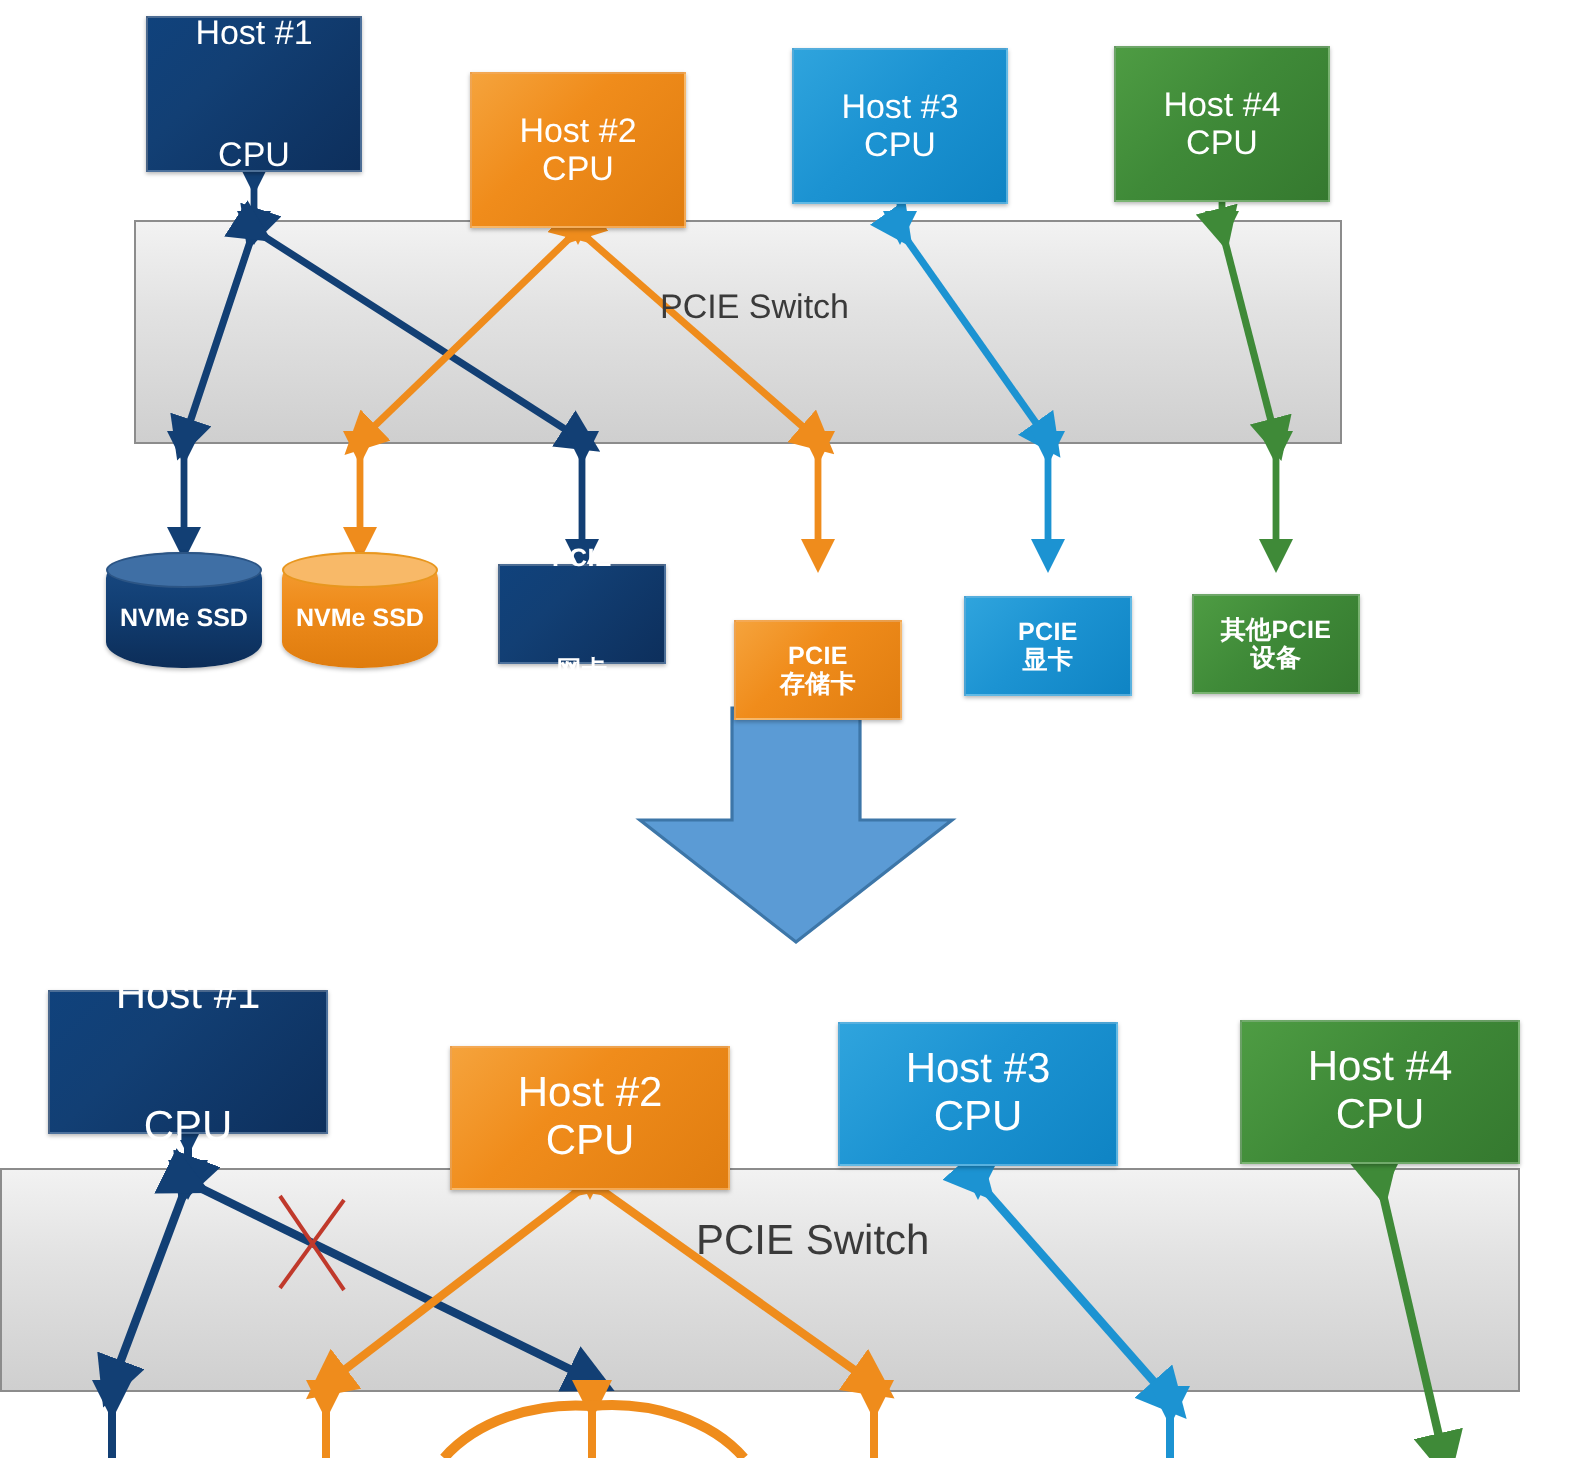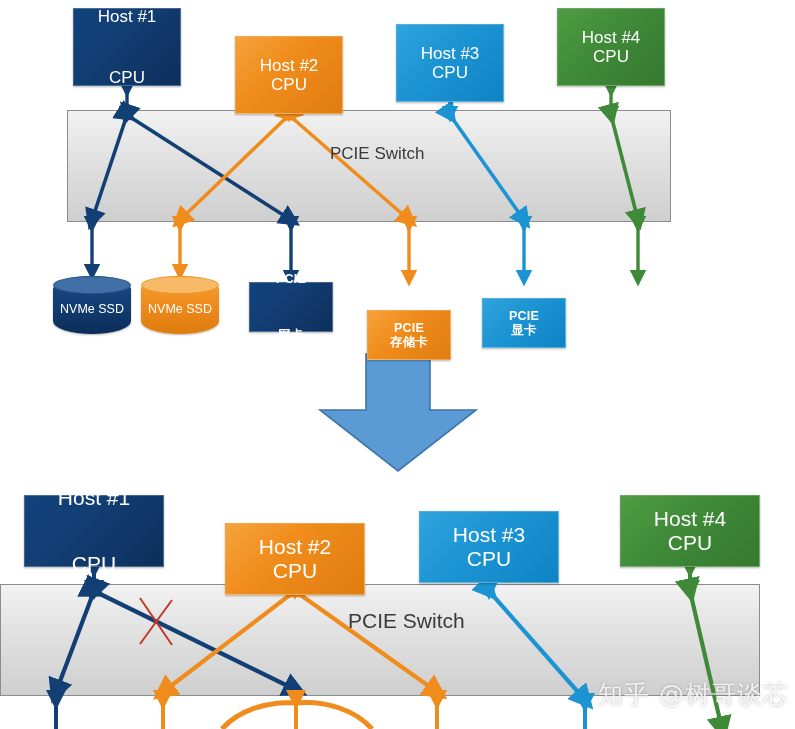--- a/index.html
+++ b/index.html
@@ -36,21 +36,21 @@
     border: 1px solid rgba(255,255,255,0.25);
     box-shadow: 0 1px 2px rgba(0,0,0,0.28);
     z-index: 6;
   }
   .node .l1, .node .l2 { display: block; white-space: nowrap; }
 
   
   .c-navy   { background: linear-gradient(135deg,#10427c 0%,#123f74 35%,#0d2f5c 100%); gap: 42px; }
   .c-orange { background: linear-gradient(135deg,#f5a33c 0%,#f08c1b 40%,#e07d10 100%); margin-top: 28px; }
   .c-blue   { background: linear-gradient(135deg,#2fa4dd 0%,#1c93d2 45%,#0f84c4 100%); margin-top: 16px; }
-  .c-green  { background: linear-gradient(135deg,#4e9c43 0%,#3f8a38 45%,#35792f 100%); }
+  .c-green  { background: linear-gradient(135deg,#4e9c43 0%,#3f8a38 45%,#35792f 100%); margin-top: 15px; }
 
   
   .host-top {
     width: 108px;
     height: 78px;
     top: 8px;
     font-size: 17px;
   }
   
   .host-bot {
@@ -72,21 +72,21 @@
 
   
   .cyl {
     position: absolute;
     width: 78px;
     height: 58px;
     top: 276px;
     z-index: 6;
     color: #fff;
     font-size: 12.5px;
-    font-weight: normal;
+    font-weight: bold;
     text-align: center;
     display: flex;
     flex-direction: column;
     align-items: center;
     justify-content: center;
     border-radius: 38px / 13px;
     box-shadow: 0 1px 2px rgba(0,0,0,0.28);
   }
   .cyl .cap {
     position: absolute;
@@ -262,20 +262,24 @@
     <span class="l2">网卡</span>
   </div>
   <div class="node dev c-orange" style="left:367px;">
     <span class="l1">PCIE</span>
     <span class="l2">存储卡</span>
   </div>
   <div class="node dev c-blue" style="left:482px;">
     <span class="l1">PCIE</span>
     <span class="l2">显卡</span>
   </div>
+  <div class="node dev c-green" style="left:596px;">
+    <span class="l1">其他PCIE</span>
+    <span class="l2">设备</span>
+  </div>
 
   <svg class="bigarrow" viewBox="0 0 164 122">
     <path d="M50,2 L114,2 L114,58 L160,58 L82,119 L4,58 L50,58 Z" fill="#5b9bd5" stroke="#3d76a8" stroke-width="1.6"></path>
   </svg>
 
   <div class="switch switch-bottom"></div>
   <div class="switch-label switch-label-bottom">
     <span class="l1">PCIE</span>
     <span class="l2">Switch</span>
   </div>
@@ -325,15 +329,14 @@
   </div>
   <div class="node host-bot c-blue" style="left:419px;">
     <span class="l1">Host #3</span>
     <span class="l2">CPU</span>
   </div>
   <div class="node host-bot c-green" style="left:620px;">
     <span class="l1">Host #4</span>
     <span class="l2">CPU</span>
   </div>
 
-  <div class="watermark">知乎 @树哥谈芯</div>
 
 </div>
 
 </body></html>

